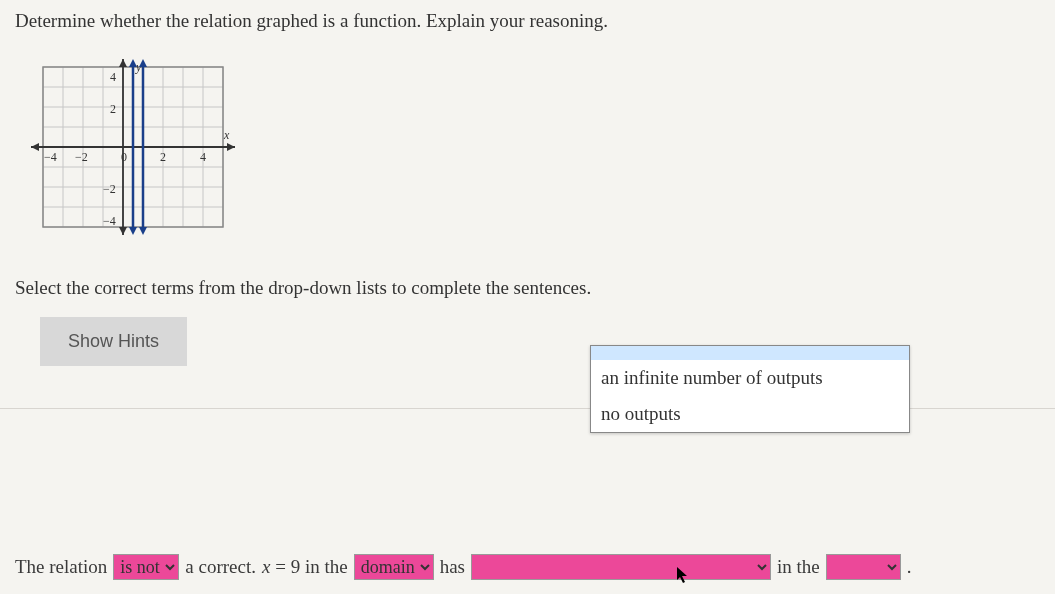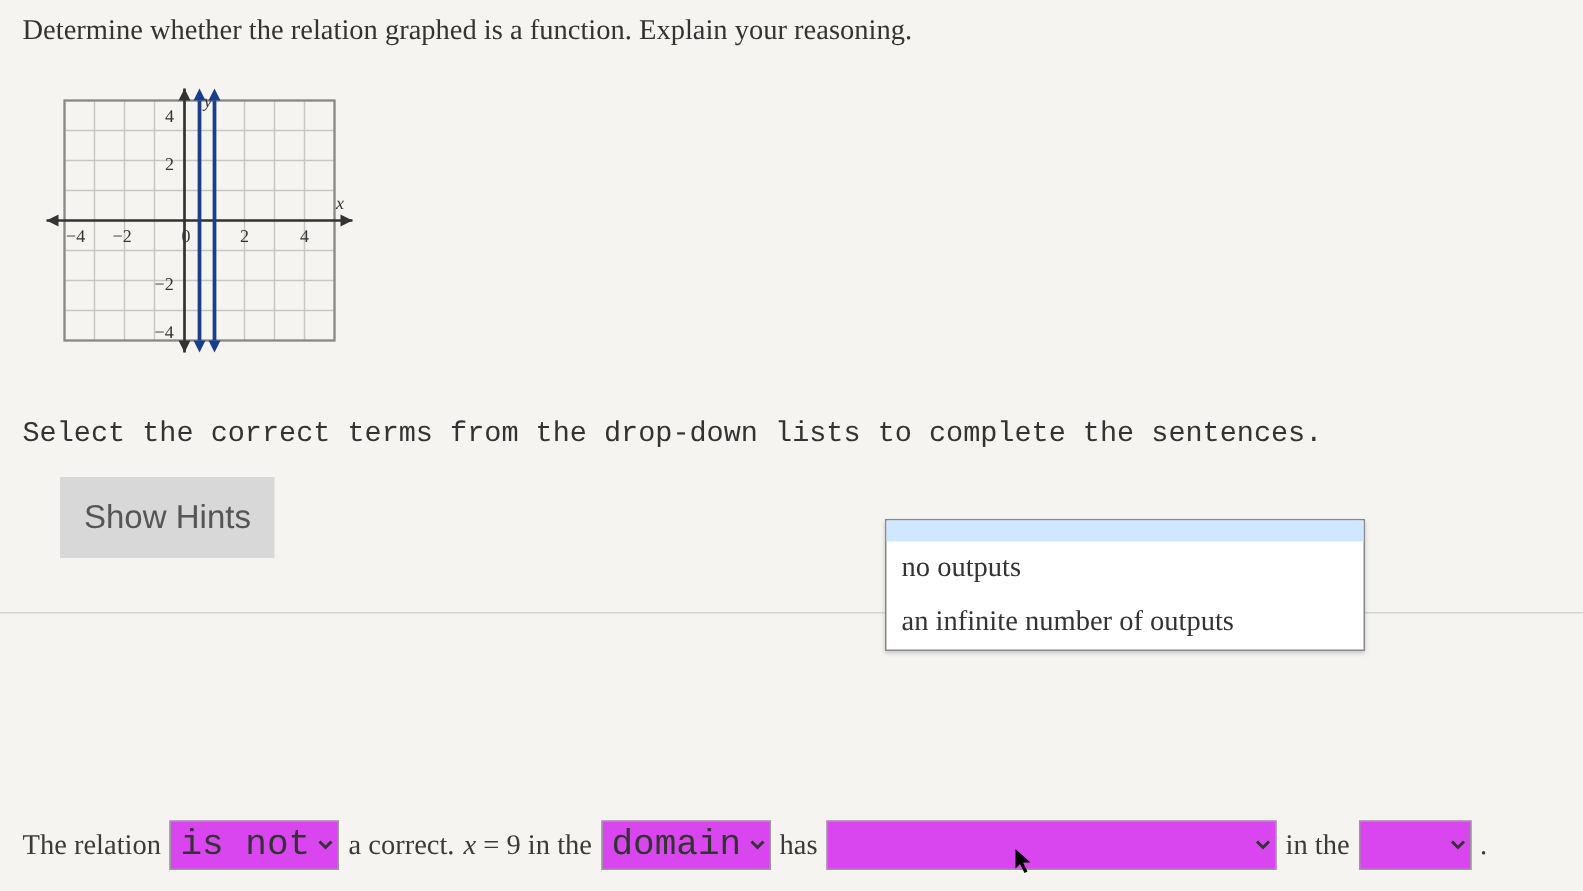--- a/index.html
+++ b/index.html
@@ -17,51 +17,50 @@
   .question {
     margin-bottom: 25px;
     color: #333;
   }
   .graph-area {
     margin: 10px 0 25px 8px;
   }
   .instruction {
     margin: 15px 0 18px 0;
     color: #333;
-    font-family: Liberation Mono, monospace;
   }
   .hints-btn {
     display: inline-block;
     background: #d8d8d8;
     color: #555;
     border: none;
-    padding: 14px 16px;
-    font-size: 22px;
+    padding: 14px 28px;
+    font-size: 18px;
     font-family: Arial, sans-serif;
     margin: 0 0 0 25px;
     cursor: pointer;
   }
   .answer-row {
     display: flex;
     align-items: center;
     gap: 6px;
     position: absolute;
     bottom: 14px;
     left: 15px;
     right: 7px;
     flex-wrap: nowrap;
     white-space: nowrap;
   }
   .answer-row span.txt { white-space: nowrap; }
   select.dd {
-    font-family: Liberation Mono, monospace;
-    font-size: 24px;
+    font-family: Liberation Serif, serif;
+    font-size: 18px;
     padding: 1px 2px;
     border: 1px solid #999;
-    background: #d946ef;
+    background: #ec4899;
     color: #333;
   }
   .dd-wide {
     width: 300px;
   }
   .dd-small {
     width: 75px;
   }
   .math-x { font-style: italic; }
   .dropdown-popup {
@@ -168,22 +167,22 @@
 
 <div class="instruction">Select the correct terms from the drop-down lists to complete the sentences.</div>
 
 <hr class="hr-line" style="top:408px">
 
 <div class="content-area">
   <button class="hints-btn">Show Hints</button>
 
   <div class="dropdown-popup">
     <div class="opt highlight"></div>
+    <div class="opt">an infinite number of outputs</div>
     <div class="opt">no outputs</div>
-    <div class="opt">an infinite number of outputs</div>
   </div>
 </div>
 
 <div class="answer-row">
   <span class="txt">The relation</span>
   <select class="dd">
     <option>is not</option>
   </select>
   <span class="txt">a correct.</span>
   <span class="txt"><span class="math-x">x</span><span> = 9 in the</span></span>

